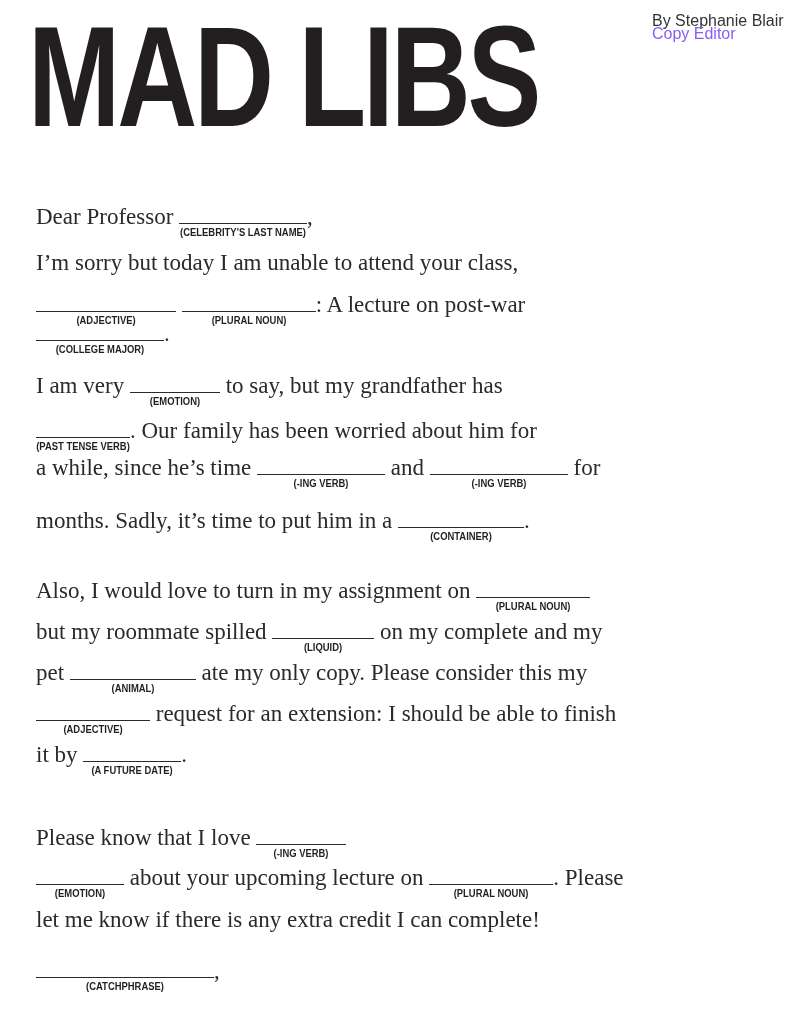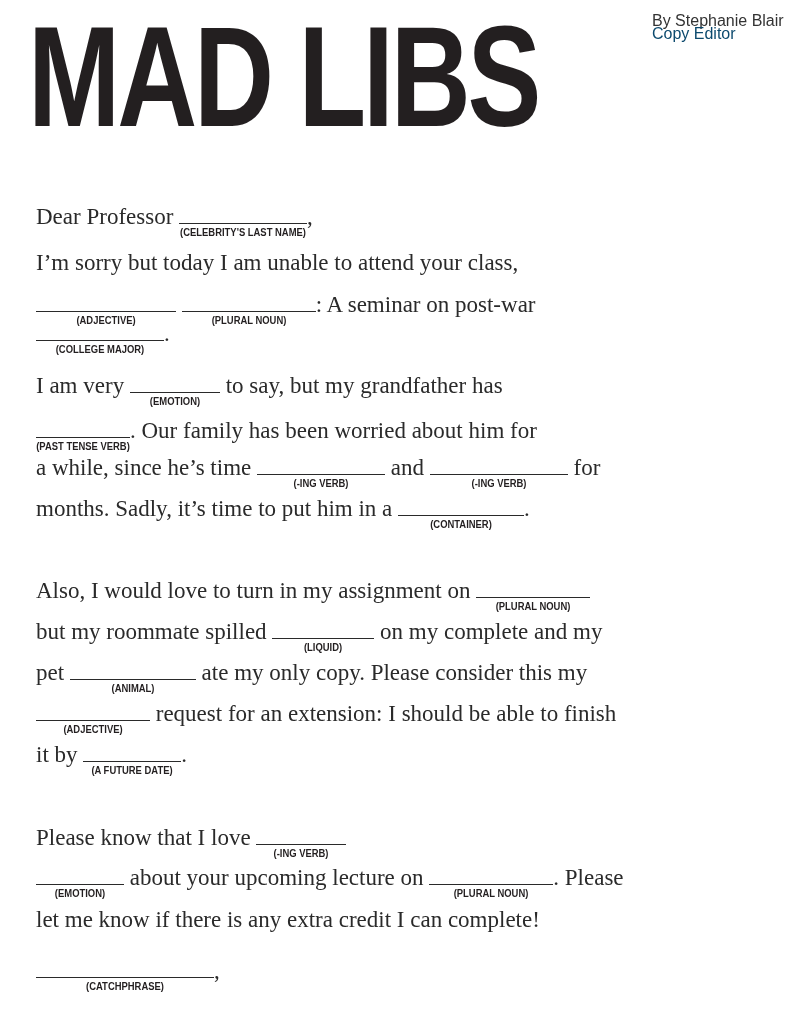--- a/index.html
+++ b/index.html
@@ -1,19 +1,19 @@
 <!DOCTYPE html>
 <html><head>
 <meta charset="utf-8">
 <style>
   html,body{margin:0;padding:0;background:#fff;}
   body{width:786px;height:1024px;position:relative;overflow:hidden;color:#231f20;}
   .title{position:absolute;left:28px;top:6px;font-family:"Liberation Sans",sans-serif;font-weight:bold;font-size:142px;line-height:1;letter-spacing:-4px;transform:scaleX(0.78);transform-origin:left top;color:#231f20;white-space:nowrap;}
   .byline{position:absolute;left:652px;top:14px;font-family:"Liberation Sans",sans-serif;font-size:16px;line-height:13px;color:#333;}
-  .byline .role{color:#0c4a6e;}
+  .byline .role{color:#8b5cf6;}
   .line{position:absolute;left:36px;font-family:"Liberation Serif",serif;font-size:23px;line-height:26px;white-space:nowrap;color:#2a2a2a;margin-top:40px;}
   .blank{display:inline-block;position:relative;border-bottom:1.3px solid #2a2a2a;height:18px;vertical-align:baseline;}
   .lbl{position:absolute;left:50%;top:21px;transform:translateX(-50%) scaleX(0.82);font-family:"Liberation Sans",sans-serif;font-weight:bold;font-size:11.5px;line-height:12px;white-space:nowrap;color:#231f20;}
 </style>
 </head>
 <body>
 
 <div class="title">MAD LIBS</div>
 <div class="byline">
   <div>By Stephanie Blair</div>
@@ -22,40 +22,40 @@
 
 <div class="line" style="top:164px">
   <span>Dear Professor </span><span class="blank" style="width:128px"><span class="lbl">(CELEBRITY'S LAST NAME)</span></span><span>,</span>
 </div>
 
 <div class="line" style="top:210px">
   <span>I’m sorry but today I am unable to attend your class,</span>
 </div>
 
 <div class="line" style="top:252px">
-  <span class="blank" style="width:140px"><span class="lbl">(ADJECTIVE)</span></span> <span class="blank" style="width:134px"><span class="lbl">(PLURAL NOUN)</span></span><span>: A seminar on post-war</span>
+  <span class="blank" style="width:140px"><span class="lbl">(ADJECTIVE)</span></span> <span class="blank" style="width:134px"><span class="lbl">(PLURAL NOUN)</span></span><span>: A lecture on post-war</span>
 </div>
 
 <div class="line" style="top:281px">
   <span class="blank" style="width:128px"><span class="lbl">(COLLEGE MAJOR)</span></span><span>.</span>
 </div>
 
 <div class="line" style="top:333px">
   <span>I am very </span><span class="blank" style="width:90px"><span class="lbl">(EMOTION)</span></span><span> to say, but my grandfather has</span>
 </div>
 
 <div class="line" style="top:378px">
   <span class="blank" style="width:94px"><span class="lbl">(PAST TENSE VERB)</span></span><span>. Our family has been worried about him for</span>
 </div>
 
 <div class="line" style="top:415px">
   <span>a while, since he’s time </span><span class="blank" style="width:128px"><span class="lbl">(-ING VERB)</span></span><span> and </span><span class="blank" style="width:138px"><span class="lbl">(-ING VERB)</span></span><span> for</span>
 </div>
 
-<div class="line" style="top:456px">
+<div class="line" style="top:468px">
   <span>months. Sadly, it’s time to put him in a </span><span class="blank" style="width:126px"><span class="lbl">(CONTAINER)</span></span><span>.</span>
 </div>
 
 <div class="line" style="top:538px">
   <span>Also, I would love to turn in my assignment on </span><span class="blank" style="width:114px"><span class="lbl">(PLURAL NOUN)</span></span>
 </div>
 
 <div class="line" style="top:579px">
   <span>but my roommate spilled </span><span class="blank" style="width:102px"><span class="lbl">(LIQUID)</span></span><span> on my complete and my</span>
 </div>

